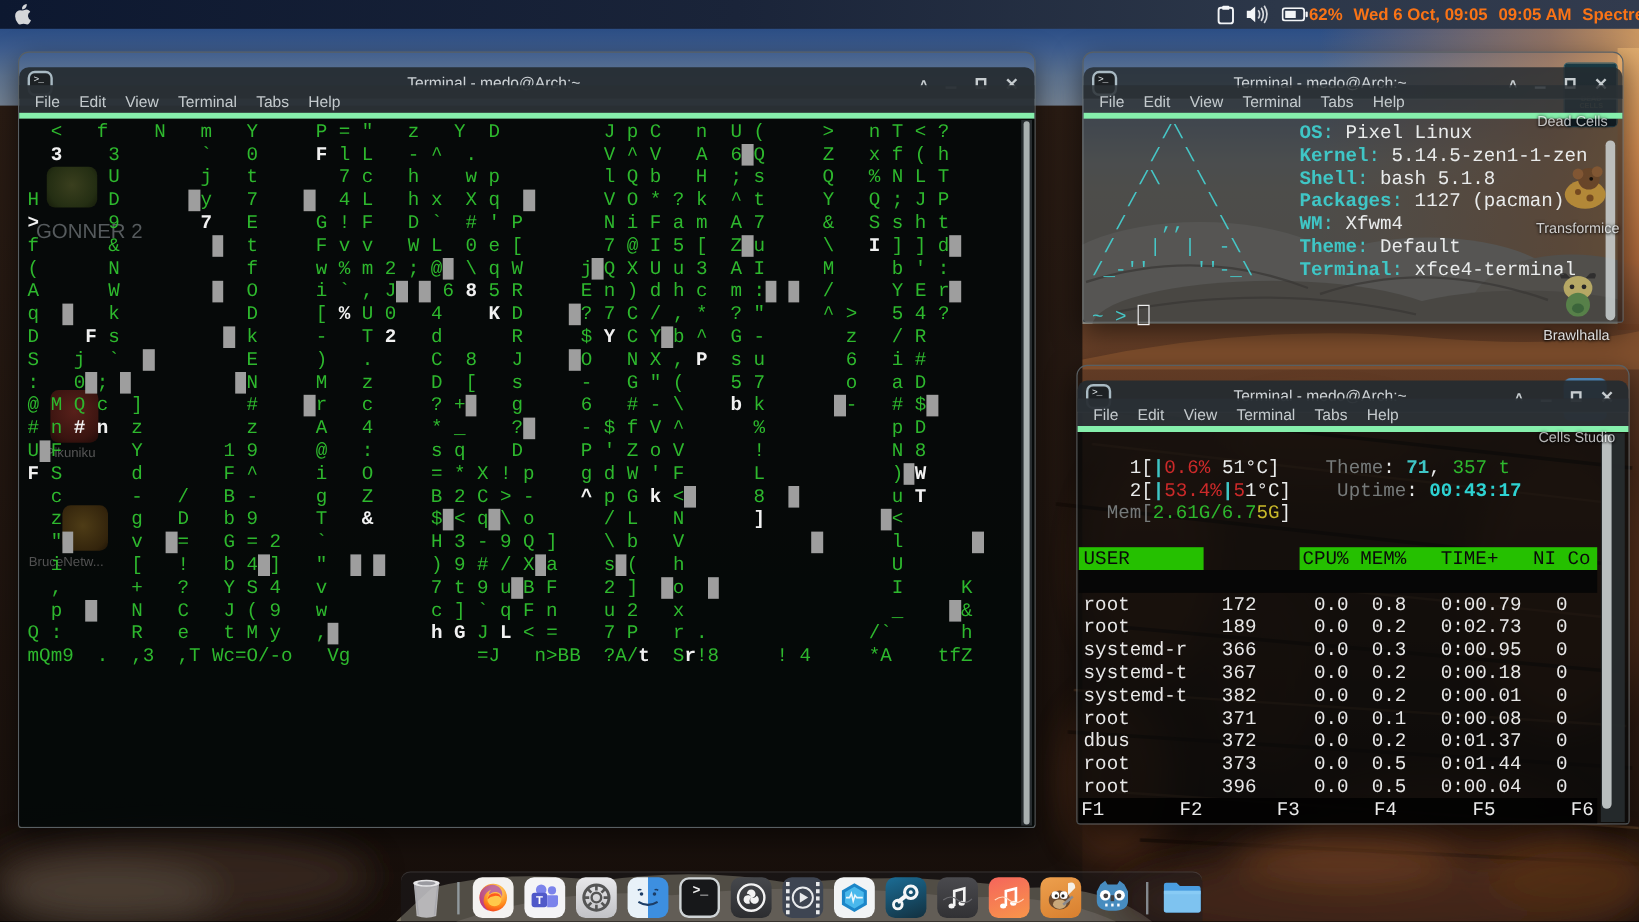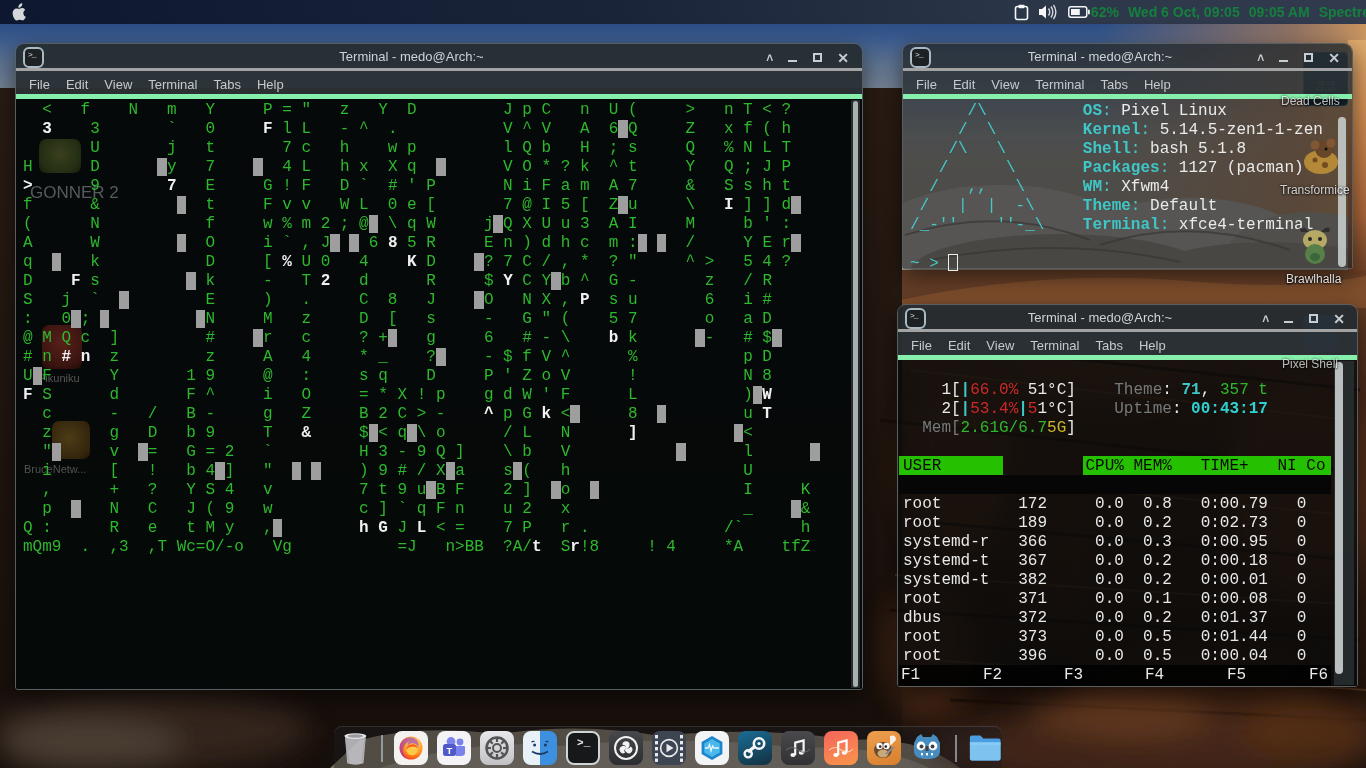--- a/index.html
+++ b/index.html
@@ -1,17 +1,17 @@
 <!DOCTYPE html>
 <html><head><meta charset="utf-8"><style>
 *{margin:0;padding:0;box-sizing:border-box}
 html,body{width:1366px;height:768px;overflow:hidden;background:#000;font-family:"Liberation Sans",sans-serif}
 #desk{position:absolute;inset:0;width:1366px;height:768px}
 .win{position:absolute;z-index:2;border:1px solid #585f63;border-radius:9px 9px 3px 3px;box-shadow:0 8px 24px rgba(0,0,0,.55)}
-.tbar{position:absolute;left:0;right:0;top:0;height:27px;background:rgba(37,43,48,.93);border-radius:8px 8px 0 0;border-bottom:3px solid #a3a3a3}
+.tbar{position:absolute;left:0;right:0;top:12px;height:27px;background:rgba(37,43,48,.93);border-radius:8px 8px 0 0;border-bottom:1px solid #a3a3a3}
 .mbar{position:absolute;left:0;right:0;top:27px;height:28px;background:rgba(42,48,53,.96);border-bottom:5px solid #86efac}
 .mbar span{display:inline-block;margin-left:16px;font-size:13px;color:#c4cacd;line-height:27px}
 .mbar span:first-child{margin-left:13px}
 .ttl{position:absolute;left:40px;right:95px;top:0;text-align:center;font-size:13px;color:#ced3d6;line-height:26px}
 .tico{position:absolute;left:7px;top:3px;width:21px;height:21px;border:2px solid #a9bac3;border-radius:6px;background:#1d2124}
 .tico:after{content:">_";position:absolute;left:3px;top:1px;font-family:"Liberation Mono",monospace;font-size:8px;color:#dfe5e8;letter-spacing:-1px}
 .wbtn{position:absolute;top:0;height:27px;display:flex;align-items:center;gap:15px;color:#c7cdd0}
 .bmin{width:10px;height:10px;position:relative}.bmin:after{content:"";position:absolute;left:0;bottom:1px;width:9px;height:2px;background:#c7cdd0}
 .bmax{width:9px;height:9px;border:2px solid #c7cdd0}
 .bshade{font-size:12px;font-weight:bold;line-height:10px}
@@ -131,27 +131,27 @@
       <path d="M4 8 Q1 2 8 4 L12 8 Z" fill="#2a2a2a"></path>
       <path d="M32 8 Q35 2 28 4 L24 8 Z" fill="#2a2a2a"></path>
       <ellipse cx="18" cy="16" rx="12" ry="10" fill="#c8b86a"></ellipse>
       <ellipse cx="18" cy="30" rx="10" ry="10" fill="#5a8a4a"></ellipse>
       <circle cx="13" cy="15" r="2" fill="#222"></circle>
       <circle cx="23" cy="15" r="2" fill="#222"></circle>
       <ellipse cx="18" cy="33" rx="5" ry="4" fill="#3a6a3a"></ellipse>
     </svg></div>
 <div class="dlbl" style="left:1286px;top:272px;font-size:12px;z-index:5;opacity:.9">Brawlhalla</div>
 <div style="position:absolute;left:1303px;top:315px;width:36px;height:36px;background:linear-gradient(#4a8ac0,#2a5a8a);border-radius:6px;opacity:.9"></div>
-<div class="dlbl" style="left:1282px;top:357px;font-size:12px;z-index:5;opacity:.75">Pixel Shell</div>
+<div class="dlbl" style="left:1282px;top:357px;font-size:12px;z-index:5;opacity:.75">Cells Studio</div>
 
 <div style="position:absolute;left:0;top:0;width:1366px;height:24px;background:linear-gradient(90deg,#0d1830,#1a2439 45%,#2c3749 78%,#323b4e)"></div>
 <svg style="position:absolute;left:11px;top:3px" width="17" height="18" viewBox="0 0 17 18">
     <path fill="#d4d6d9" d="M11.3 0.3 Q11.6 2.2 10.3 3.6 Q9 5 7.4 4.8 Q7 3 8.4 1.6 Q9.8 0.2 11.3 0.3 Z M7.4 5.8 Q8.9 5.8 10 5.2 Q11.4 4.6 12.6 5.3 Q13.6 5.8 14.2 6.8 Q12 8.2 12.3 10.6 Q12.6 13 14.8 13.8 Q14.2 15.4 13.2 16.5 Q12.2 17.7 11 17.2 Q9.8 16.7 8.6 16.7 Q7.4 16.7 6.3 17.2 Q5 17.8 3.9 16.4 Q1.7 13.8 1.6 10.5 Q1.5 8.2 2.7 6.9 Q3.9 5.6 5.6 5.6 Q6.4 5.6 7.4 5.8 Z"></path>
   </svg>
-<div style="position:absolute;right:0;top:0;height:24px;display:flex;align-items:center;gap:9px;color:#15803d;font-size:14px;font-weight:bold">
+<div style="position:absolute;right:0;top:0;height:24px;display:flex;align-items:center;gap:9px;color:#f97316;font-size:14px;font-weight:bold">
 <svg width="15" height="17" viewBox="0 0 15 17">
       <rect x="1.5" y="2.5" width="12" height="13" rx="2" fill="none" stroke="#f3f5f7" stroke-width="1.6"></rect>
       <rect x="4.5" y="0.8" width="6" height="3.4" rx="1" fill="#f3f5f7"></rect>
     </svg>
 <svg width="21" height="16" viewBox="0 0 21 16">
       <path d="M1 5 L4 5 L8 1.5 L8 14.5 L4 11 L1 11 Z" fill="#f3f5f7"></path>
       <path d="M10.5 4.5 Q13 8 10.5 11.5 M13 2.5 Q16.6 8 13 13.5 M15.5 0.8 Q20.2 8 15.5 15.2" stroke="#f3f5f7" stroke-width="1.4" fill="none" opacity="0.85"></path>
     </svg>
 <span style="display:flex;align-items:center;gap:1px"><svg width="22" height="12" viewBox="0 0 22 12">
         <rect x="0.8" y="0.8" width="18" height="10.4" rx="2.2" fill="none" stroke="#f3f5f7" stroke-width="1.5"></rect>
@@ -248,21 +248,21 @@
         <span class="bclose">✕</span>
       </div>
  </div>
  <div class="mbar"><span>File</span><span>Edit</span><span>View</span><span>Terminal</span><span>Tabs</span><span>Help</span></div>
  <div style="position:absolute;left:0;top:55px;right:0;bottom:0;background:rgba(8,9,9,.78)">
   <div style="position:absolute;left:1px;top:96px;width:104px;height:19px;background:#25c000"></div>
   <div style="position:absolute;left:185px;top:96px;width:248px;height:19px;background:#25c000"></div>
   <div style="position:absolute;left:1px;top:115px;width:432px;height:19px;background:#060606"></div>
   <div style="position:absolute;left:1px;top:305px;width:432px;height:21px;background:rgba(2,2,2,.88)"></div>
   <pre style="position:absolute;left:5px;top:2px;color:#e8e8e8"> 
-    <span class="wh">1[</span><span class="cy">|</span><span class="rd">66.0%</span> <span class="wh">51°C]</span>    <span class="gy">Theme</span><span class="wh">:</span> <span class="cy">71</span><span class="wh">,</span> <span class="gn">357 t</span>
+    <span class="wh">1[</span><span class="cy">|</span><span class="rd">0.6%</span> <span class="wh">51°C]</span>    <span class="gy">Theme</span><span class="wh">:</span> <span class="cy">71</span><span class="wh">,</span> <span class="gn">357 t</span>
     <span class="wh">2[</span><span class="cy">|</span><span class="rd">53.4%</span><span class="cy">|</span><span class="rd">5</span><span class="wh">1°C]</span>    <span class="gy">Uptime</span><span class="wh">:</span> <b class="cyb">00:43:17</b>
   <span class="gy">Mem[</span><span class="gn">2.61G/6.7</span><span class="yl">5G</span><span class="wh">]</span>
 
 <span class="bk">USER</span>               <span class="bk">CPU% MEM%   TIME+   NI Co</span>
 
 root        172     0.0  0.8   0:00.79   0
 root        189     0.0  0.2   0:02.73   0
 systemd-r   366     0.0  0.3   0:00.95   0
 systemd-t   367     0.0  0.2   0:00.18   0
 systemd-t   382     0.0  0.2   0:00.01   0

